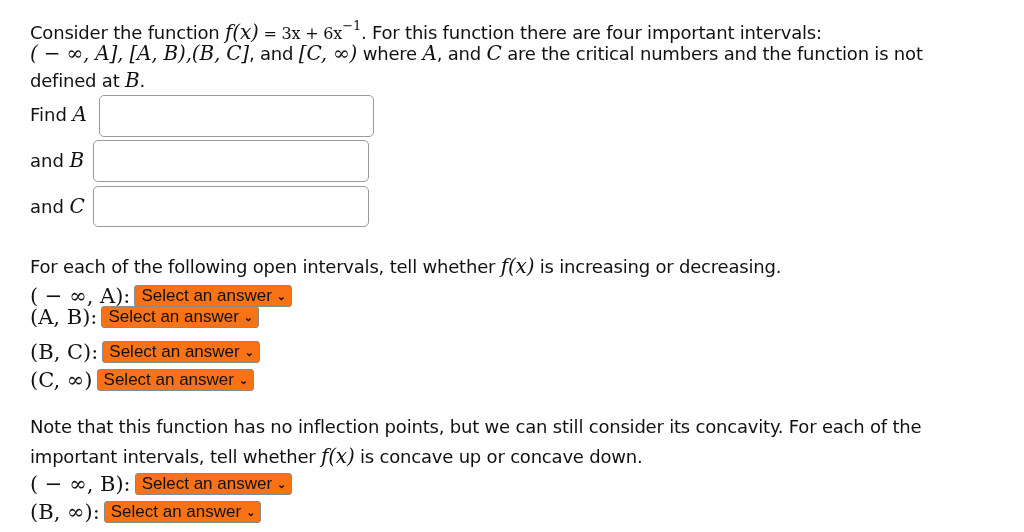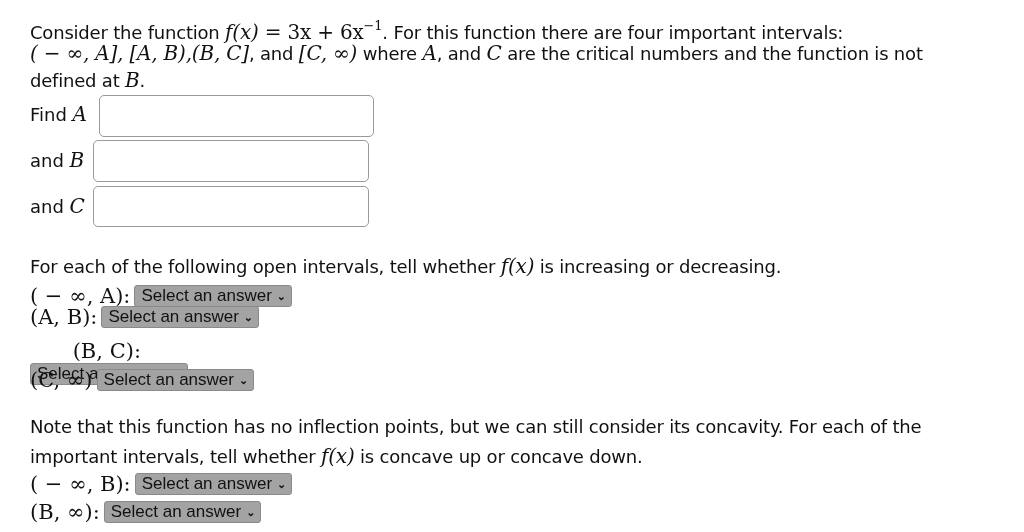--- a/index.html
+++ b/index.html
@@ -1,27 +1,27 @@
 <!DOCTYPE html>
 <html><head>
 <meta charset="utf-8">
 <style>
   html, body { margin:0; padding:0; background:#ffffff; }
   body { width:1024px; height:532px; overflow:hidden; position:relative;
          font-family:"DejaVu Sans", sans-serif; color:#111; }
   .txt { position:absolute; left:30px; font-size:18px; line-height:26px; white-space:nowrap; letter-spacing:-0.2px; }
   .m { font-family:"DejaVu Serif", serif; font-style:italic; font-size:20px; }
-  .mr { font-family:"DejaVu Serif", serif; font-style:normal; font-size:20px;text-align:center; }
+  .mr { font-family:"DejaVu Serif", serif; font-style:normal; font-size:16px;text-align:center; }
   sup { font-size:13px; font-family:"DejaVu Serif", serif; vertical-align:9px; }
   .input-box { position:absolute; border:1px solid #9a9a9a; border-radius:5px; background:#fff; box-sizing:border-box; }
   .label { position:absolute; left:30px; font-size:18px; white-space:nowrap; }
   .row { position:absolute; left:30px; display:flex; align-items:center; white-space:nowrap; height:26px; }
   .row .lbl { font-family:"DejaVu Serif", serif; font-size:21px; margin-right:4px; }
   .sel { display:inline-flex; align-items:center; border:1px solid #8a8a8a; border-radius:3px; height:22px;
-         padding:0 5px 0 6px; font-family:"Liberation Sans", sans-serif; font-size:17px; color:#111; background:#a3a3a3; box-sizing:border-box;text-align:right; }
+         padding:0 5px 0 6px; font-family:"Liberation Sans", sans-serif; font-size:17px; color:#111; background:#f97316; box-sizing:border-box;text-align:right; }
   .sel .chev { margin-left:5px; font-size:11px; font-weight:bold; }
 </style>
 </head>
 <body>
 
 <div class="txt" style="top:13px;">
   <span>Consider the function </span><span class="m">f(x)</span><span class="mr"> = 3x + 6x</span><sup>−1</sup><span>. For this function there are four important intervals:</span>
 </div>
 <div class="txt" style="top:40px;">
   <span class="m">( − ∞, A], [A, B),(B, C]</span><span>, and </span><span class="m">[C, ∞)</span><span> where </span><span class="m">A</span><span>, and </span><span class="m">C</span><span> are the critical numbers and the function is not</span>
@@ -56,21 +56,21 @@
       <span class="chev">⌄</span>
     </span>
 </div>
 <div class="row" style="top:304px;">
   <span class="lbl">(A, B):</span>
   <span class="sel">
       <span>Select an answer</span>
       <span class="chev">⌄</span>
     </span>
 </div>
-<div class="row" style="top:339px;flex-direction:column;">
+<div class="row" style="top:339px;">
   <span class="lbl">(B, C):</span>
   <span class="sel">
       <span>Select an answer</span>
       <span class="chev">⌄</span>
     </span>
 </div>
 <div class="row" style="top:367px;">
   <span class="lbl">(C, ∞)</span>
   <span class="sel">
       <span>Select an answer</span>

